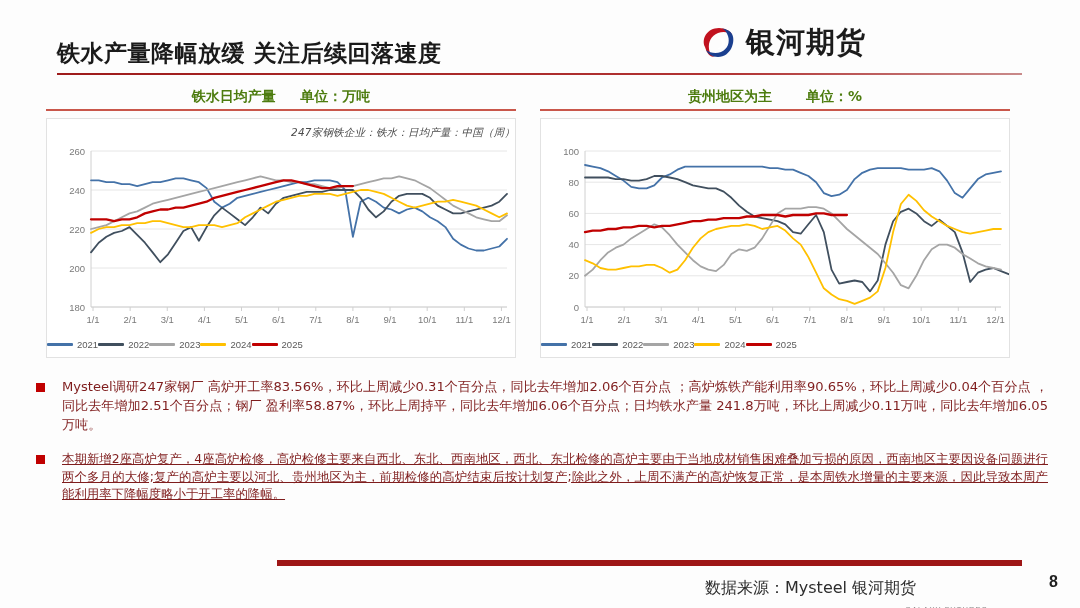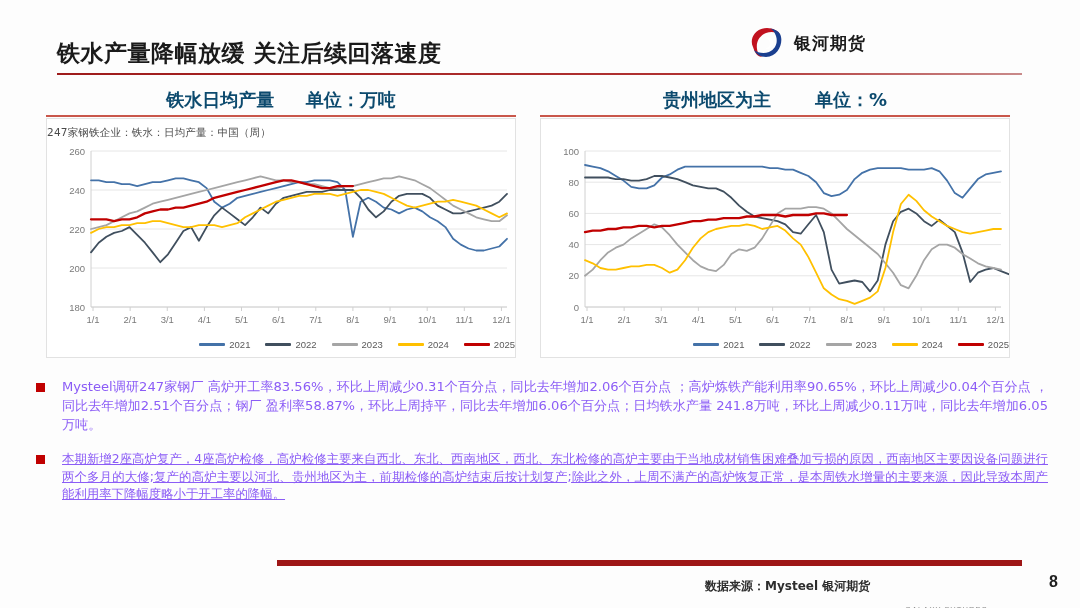--- a/index.html
+++ b/index.html
@@ -20,73 +20,74 @@
     letter-spacing:.5px;white-space:nowrap;
     font-family:"DejaVu Sans","Liberation Sans",sans-serif;
   }
   .title-rule{
     position:absolute;left:57px;top:73px;width:965px;height:2px;
     background:linear-gradient(to right,#9e1b1b,#b23434 70%,#c98a8a);
   }
   .logo{position:absolute;right:58px;top:23px;height:40px;display:flex;align-items:center;gap:9px;}
   .logo-mark{width:38px;height:36px;position:relative;}
   .logo-text{
-    font-size:17px;font-weight:bold;color:#1b1b1b;letter-spacing:1px;
+    font-size:29px;font-weight:bold;color:#1b1b1b;letter-spacing:1px;
     font-family:"DejaVu Sans","Liberation Sans",sans-serif;
   }
 
   
   .panel{position:absolute;top:88px;width:470px;height:278px;}
   .panel.left{left:46px;}
   .panel.right{left:540px;}
   .panel-head{height:24px;position:relative;}
   .panel-title{
-    text-align:center;font-size:18px;font-weight:bold;color:#0c4a6e;
+    text-align:center;font-size:14px;font-weight:bold;color:#4d7c0f;
     font-family:"DejaVu Sans","Liberation Sans",sans-serif;
     white-space:pre;
   }
   .panel-rule{margin-top:3px;height:1.6px;background:#c0392b;opacity:.85;}
   .chart-box{
     margin-top:6px;height:240px;background:#ffffff;
     border:1px solid #e2e2e2;position:relative;box-sizing:border-box;
   }
   .chart-sub{
-    position:absolute;left:0;right:0;top:7px;text-align:left;
+    position:absolute;left:0;right:0;top:7px;text-align:right;
     font-size:10.5px;color:#4a4a4a;letter-spacing:.2px;
     font-family:"DejaVu Sans","Liberation Sans",sans-serif;
+    font-style:italic;
   }
   .plot{position:absolute;left:0;top:24px;right:2px;bottom:0;}
   .legend{
     position:absolute;left:0;right:0;bottom:3px;height:20px;
-    display:flex;align-items:center;justify-content:flex-end;gap:15px;
+    display:flex;align-items:center;justify-content:flex-start;
   }
   .legend-item{display:flex;align-items:center;gap:4px;}
   .legend-swatch{width:26px;height:3px;border-radius:1px;}
   .legend-label{font-size:9.5px;color:#5a5a5a;}
 
   
   .bullets{position:absolute;left:34px;top:377px;width:1014px;}
   .bullet{position:relative;padding-left:28px;margin-bottom:15px;}
   .bullet-mark{
     position:absolute;left:2px;top:6px;width:9px;height:9px;background:#c00000;
   }
   .bullet-text{
-    font-size:13.1px;line-height:1.47;color:#8b5cf6;text-align:justify;
+    font-size:13.1px;line-height:1.47;color:#7f1d1d;text-align:justify;
     font-family:"DejaVu Sans","Liberation Sans",sans-serif;
   }
   .bullet.second .bullet-mark{top:5px;}
   .bullet.second .bullet-text{font-size:12.4px;line-height:1.44;text-decoration:underline;}
 
   
   .footer-rule{
     position:absolute;left:277px;top:560px;width:745px;height:6px;background:#9e1616;
   }
   .footer{position:absolute;left:0;right:0;top:575px;height:28px;}
   .footer-source{
-    position:absolute;left:705px;top:3px;font-size:12px;font-weight:bold;color:#2d2d2d;
+    position:absolute;left:705px;top:3px;font-size:16px;font-weight:normal;color:#2d2d2d;
     font-family:"DejaVu Sans","Liberation Sans",sans-serif;
   }
   .footer-brand{
     position:absolute;left:905px;top:6px;font-size:7.5px;color:#8a8a8a;letter-spacing:1.1px;margin-top:24px;
   }
   .footer-page{
     position:absolute;right:22px;top:-2px;font-size:16px;font-weight:bold;color:#1f1f1f;
   }
 </style>
 </head>

